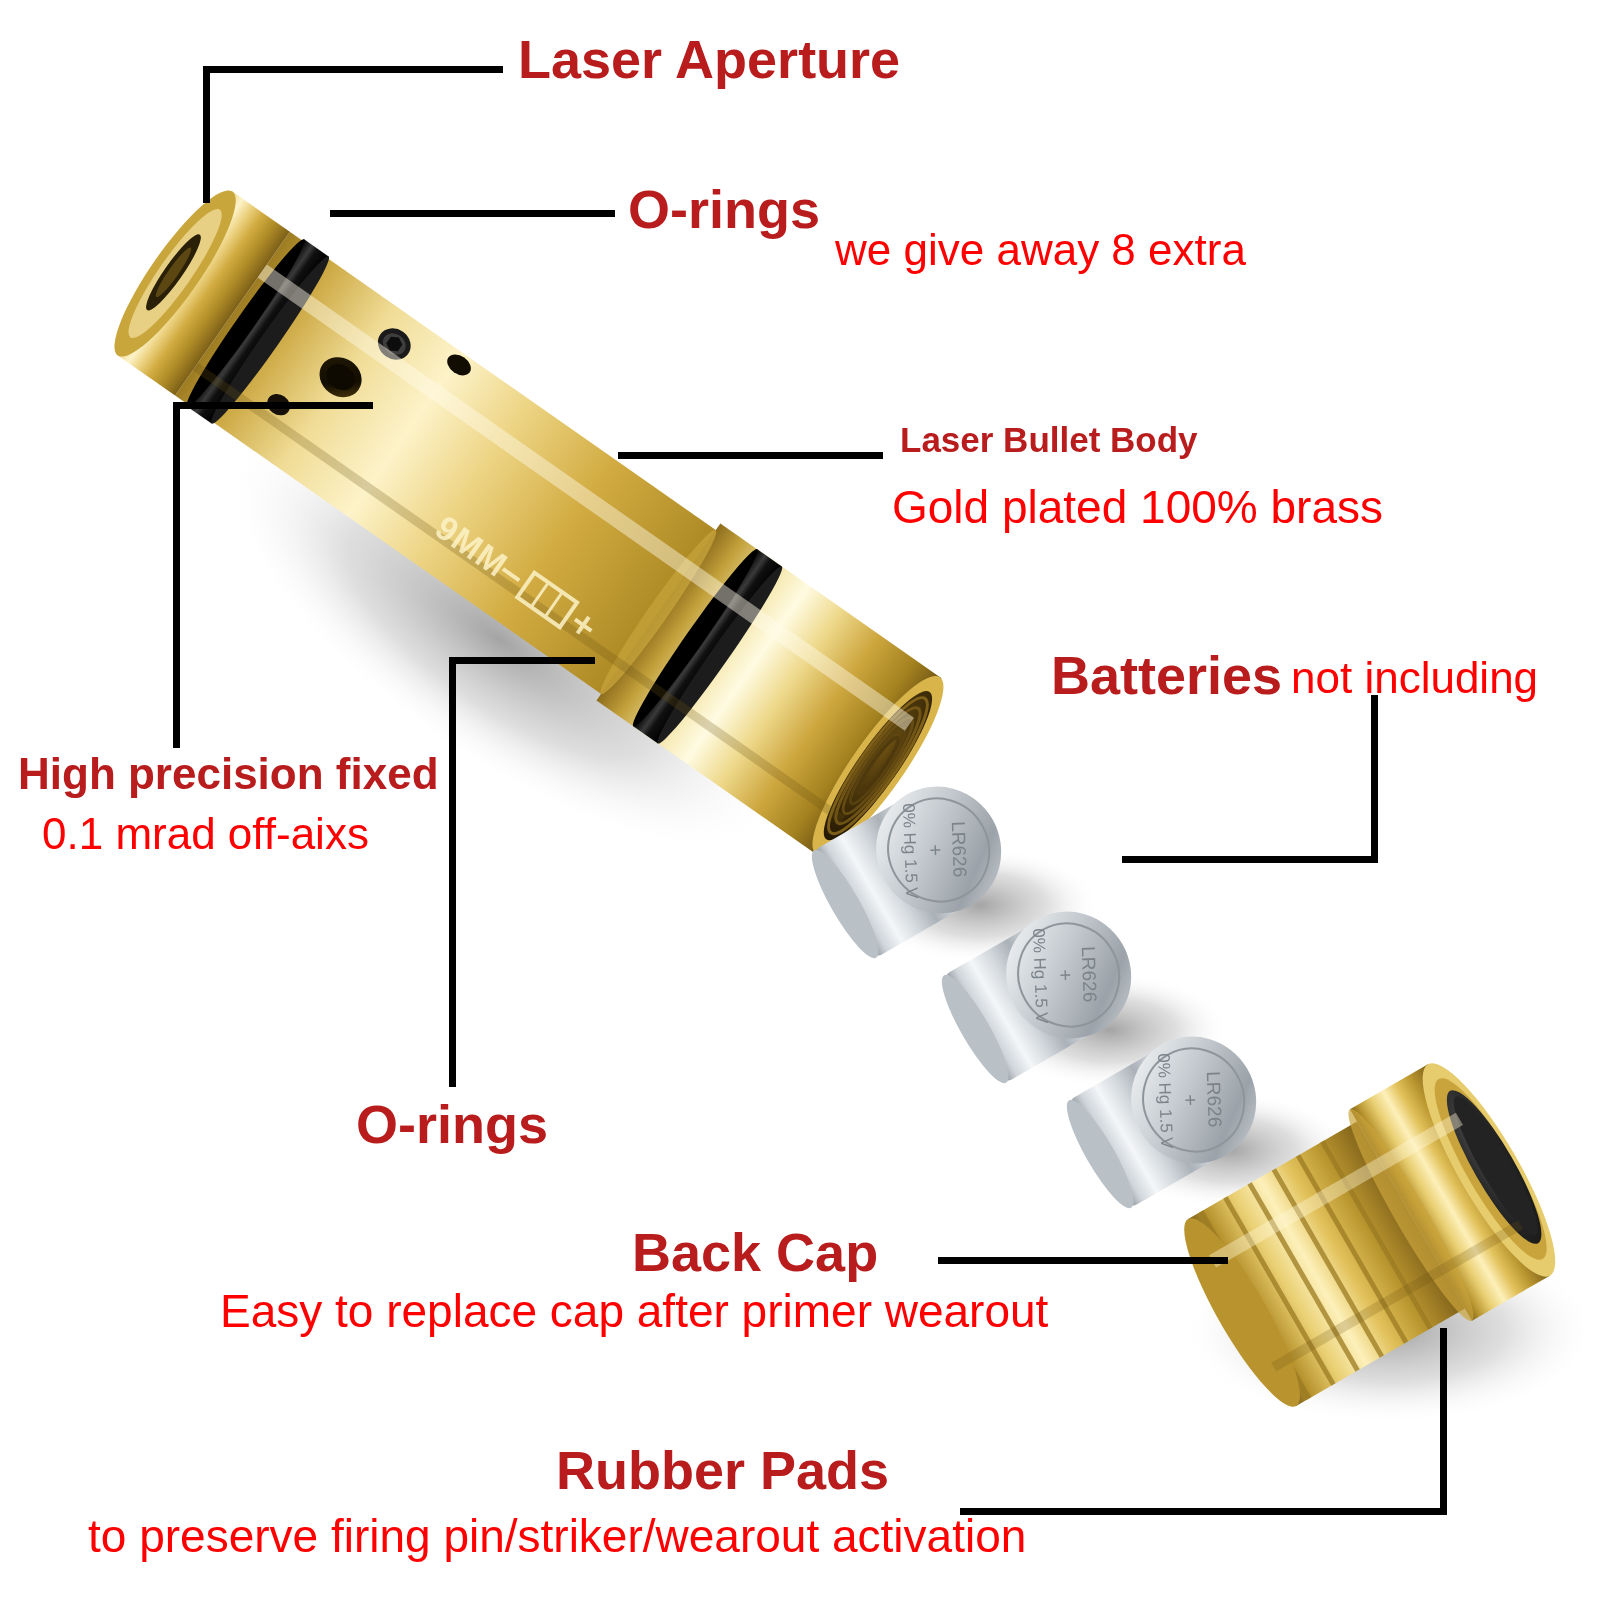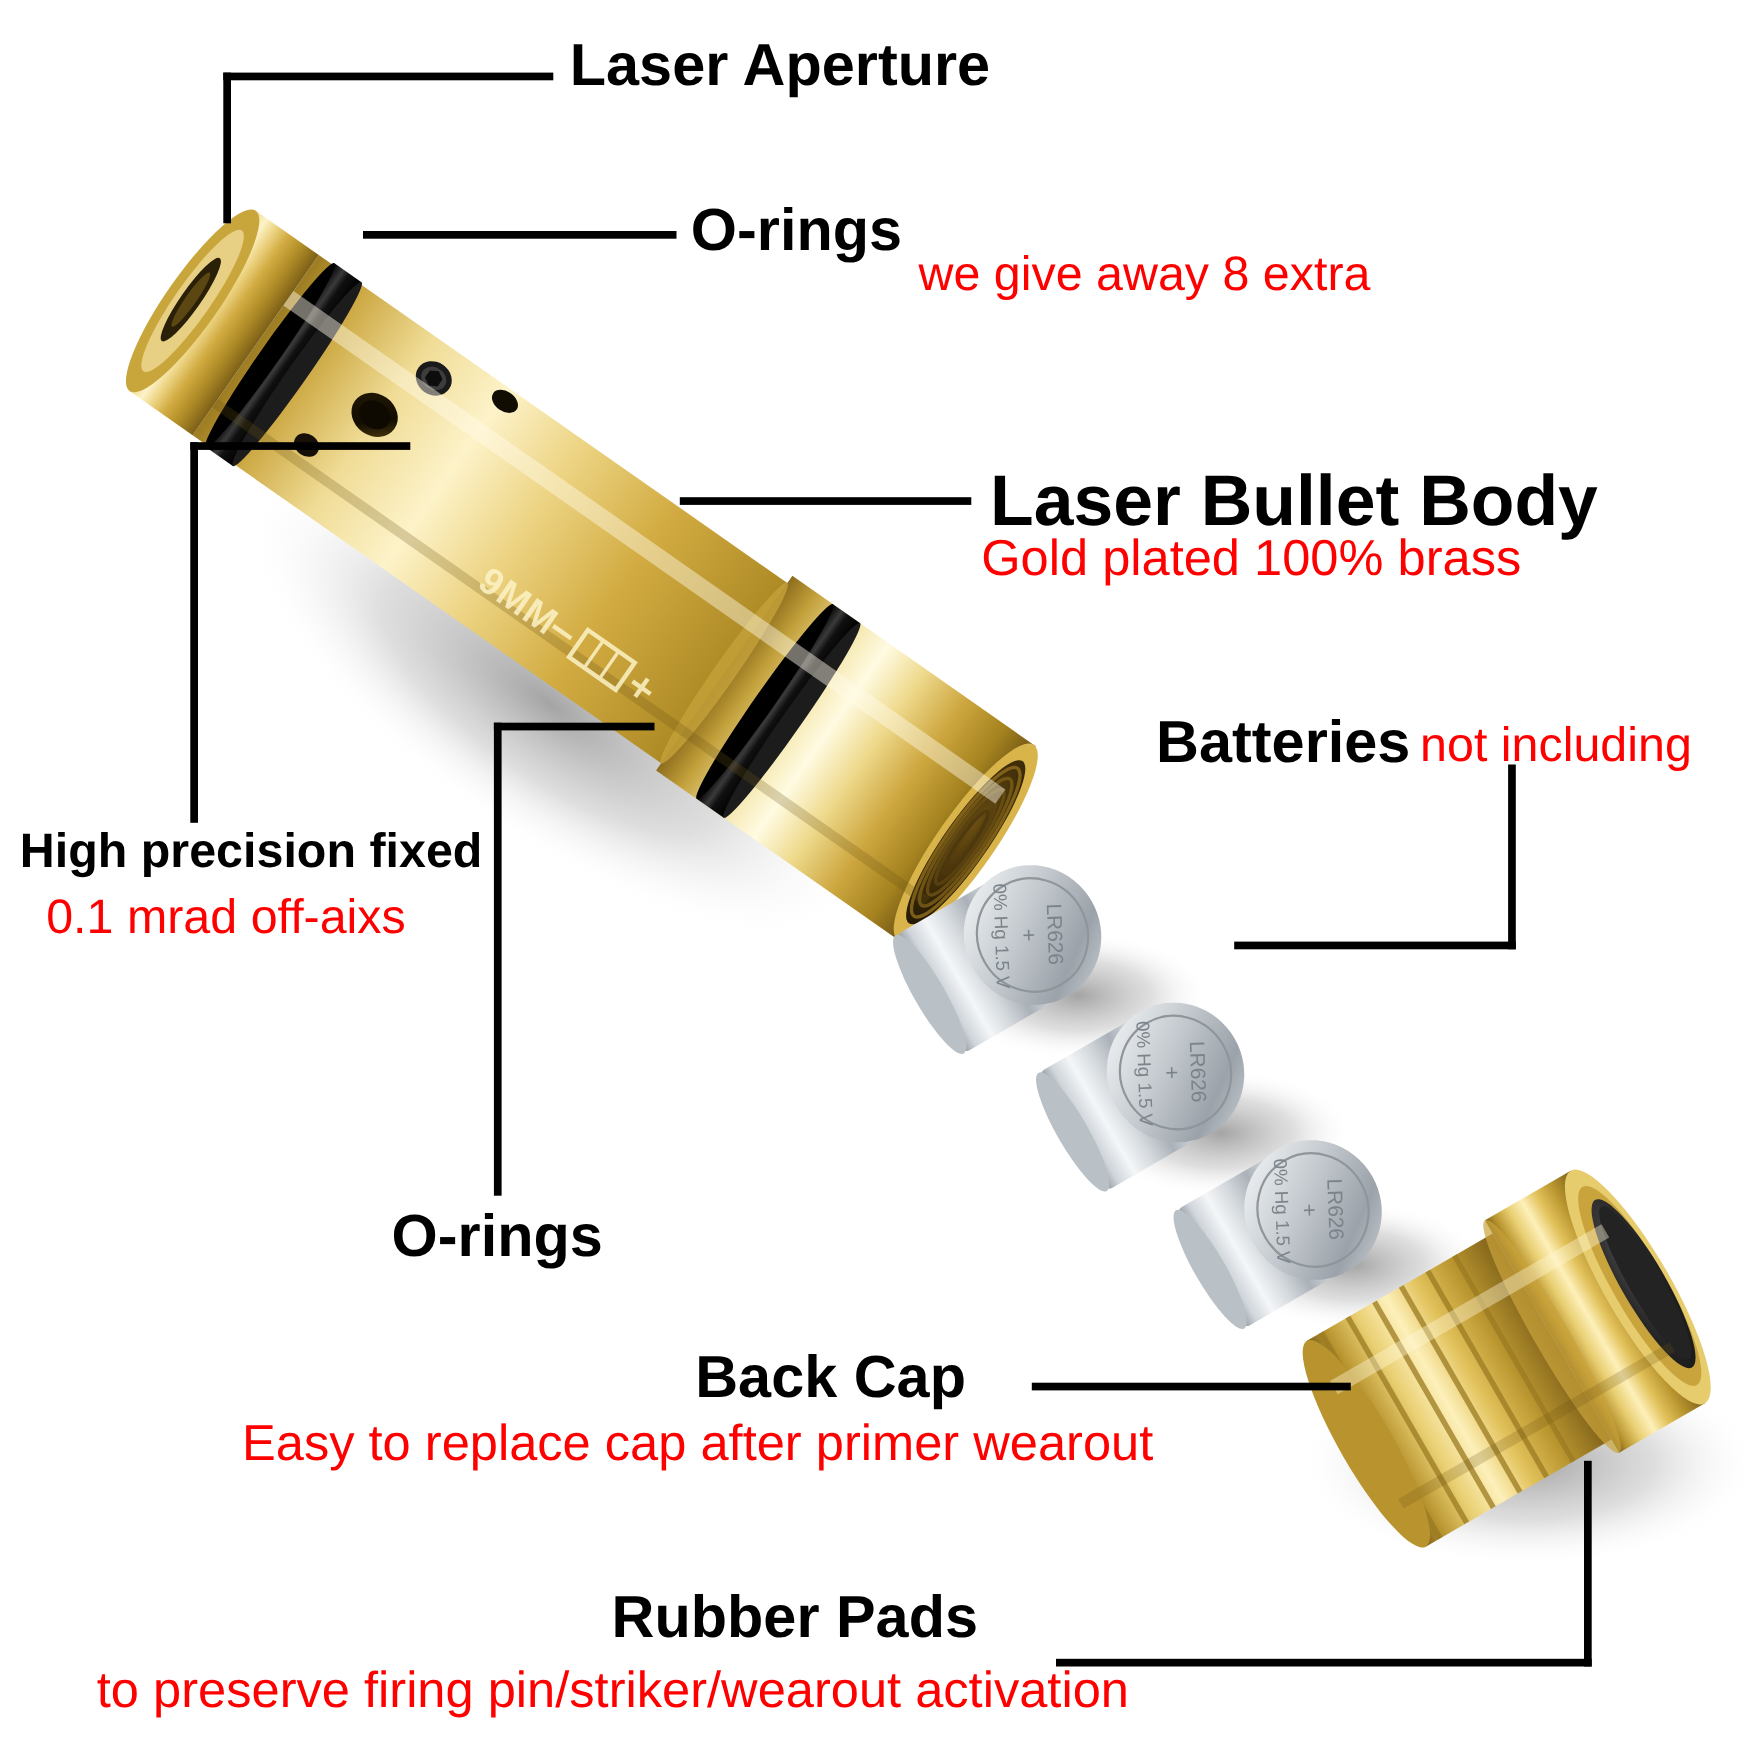--- a/index.html
+++ b/index.html
@@ -1,21 +1,21 @@
 <!DOCTYPE html>
 <html><head>
 <meta charset="utf-8">
 <style>
   html,body{margin:0;padding:0;background:#ffffff;}
   body{width:1601px;height:1601px;position:relative;overflow:hidden;
        font-family:"Liberation Sans","DejaVu Sans",sans-serif;background:#fff;}
   #stage{position:absolute;inset:0;width:1601px;height:1601px;background:#fff;}
 
   .lbl{position:absolute;white-space:nowrap;line-height:1;}
-  .lbl-black{font-weight:bold;color:#000000;}
+  .lbl-black{font-weight:bold;color:#b91c1c;}
   .lbl-red{color:#ff0000;font-weight:normal;}
 
   .leader{position:absolute;background:#000;}
   .lh{height:7px;}
   .lv{width:7px;}
 
   svg.art{position:absolute;left:0;top:0;width:1601px;height:1601px;
           pointer-events:none;overflow:visible;}
 </style>
 </head>
@@ -254,21 +254,21 @@
   <div class="leader lh" style="left:938px;top:1257px;width:290px;"></div>
 
   <div class="leader lv" style="left:1440px;top:1328px;height:187px;"></div>
   <div class="leader lh" style="left:960px;top:1508px;width:487px;"></div>
 
   <div class="lbl lbl-black" style="left:518px;top:32px;font-size:54px;">Laser Aperture</div>
 
   <div class="lbl lbl-black" style="left:628px;top:182px;font-size:54px;">O-rings</div>
   <div class="lbl lbl-red" style="left:835px;top:192px;font-size:44px;margin-top:36px;">we give away 8 extra</div>
 
-  <div class="lbl lbl-black" style="left:900px;top:422px;font-size:65px;">Laser Bullet Body</div>
+  <div class="lbl lbl-black" style="left:900px;top:422px;font-size:35px;">Laser Bullet Body</div>
   <div class="lbl lbl-red" style="left:892px;top:484px;font-size:46px;">Gold plated 100% brass</div>
 
   <div class="lbl lbl-red" style="left:1291px;top:656px;font-size:44px;">not including</div>
   <div class="lbl lbl-black" style="left:1051px;top:648px;font-size:54px;">Batteries</div>
 
   <div class="lbl lbl-black" style="left:18px;top:752px;font-size:44px;">High precision fixed</div>
   <div class="lbl lbl-red" style="left:42px;top:812px;font-size:44px;">0.1 mrad off-aixs</div>
 
   <div class="lbl lbl-black" style="left:356px;top:1097px;font-size:54px;">O-rings</div>
 

